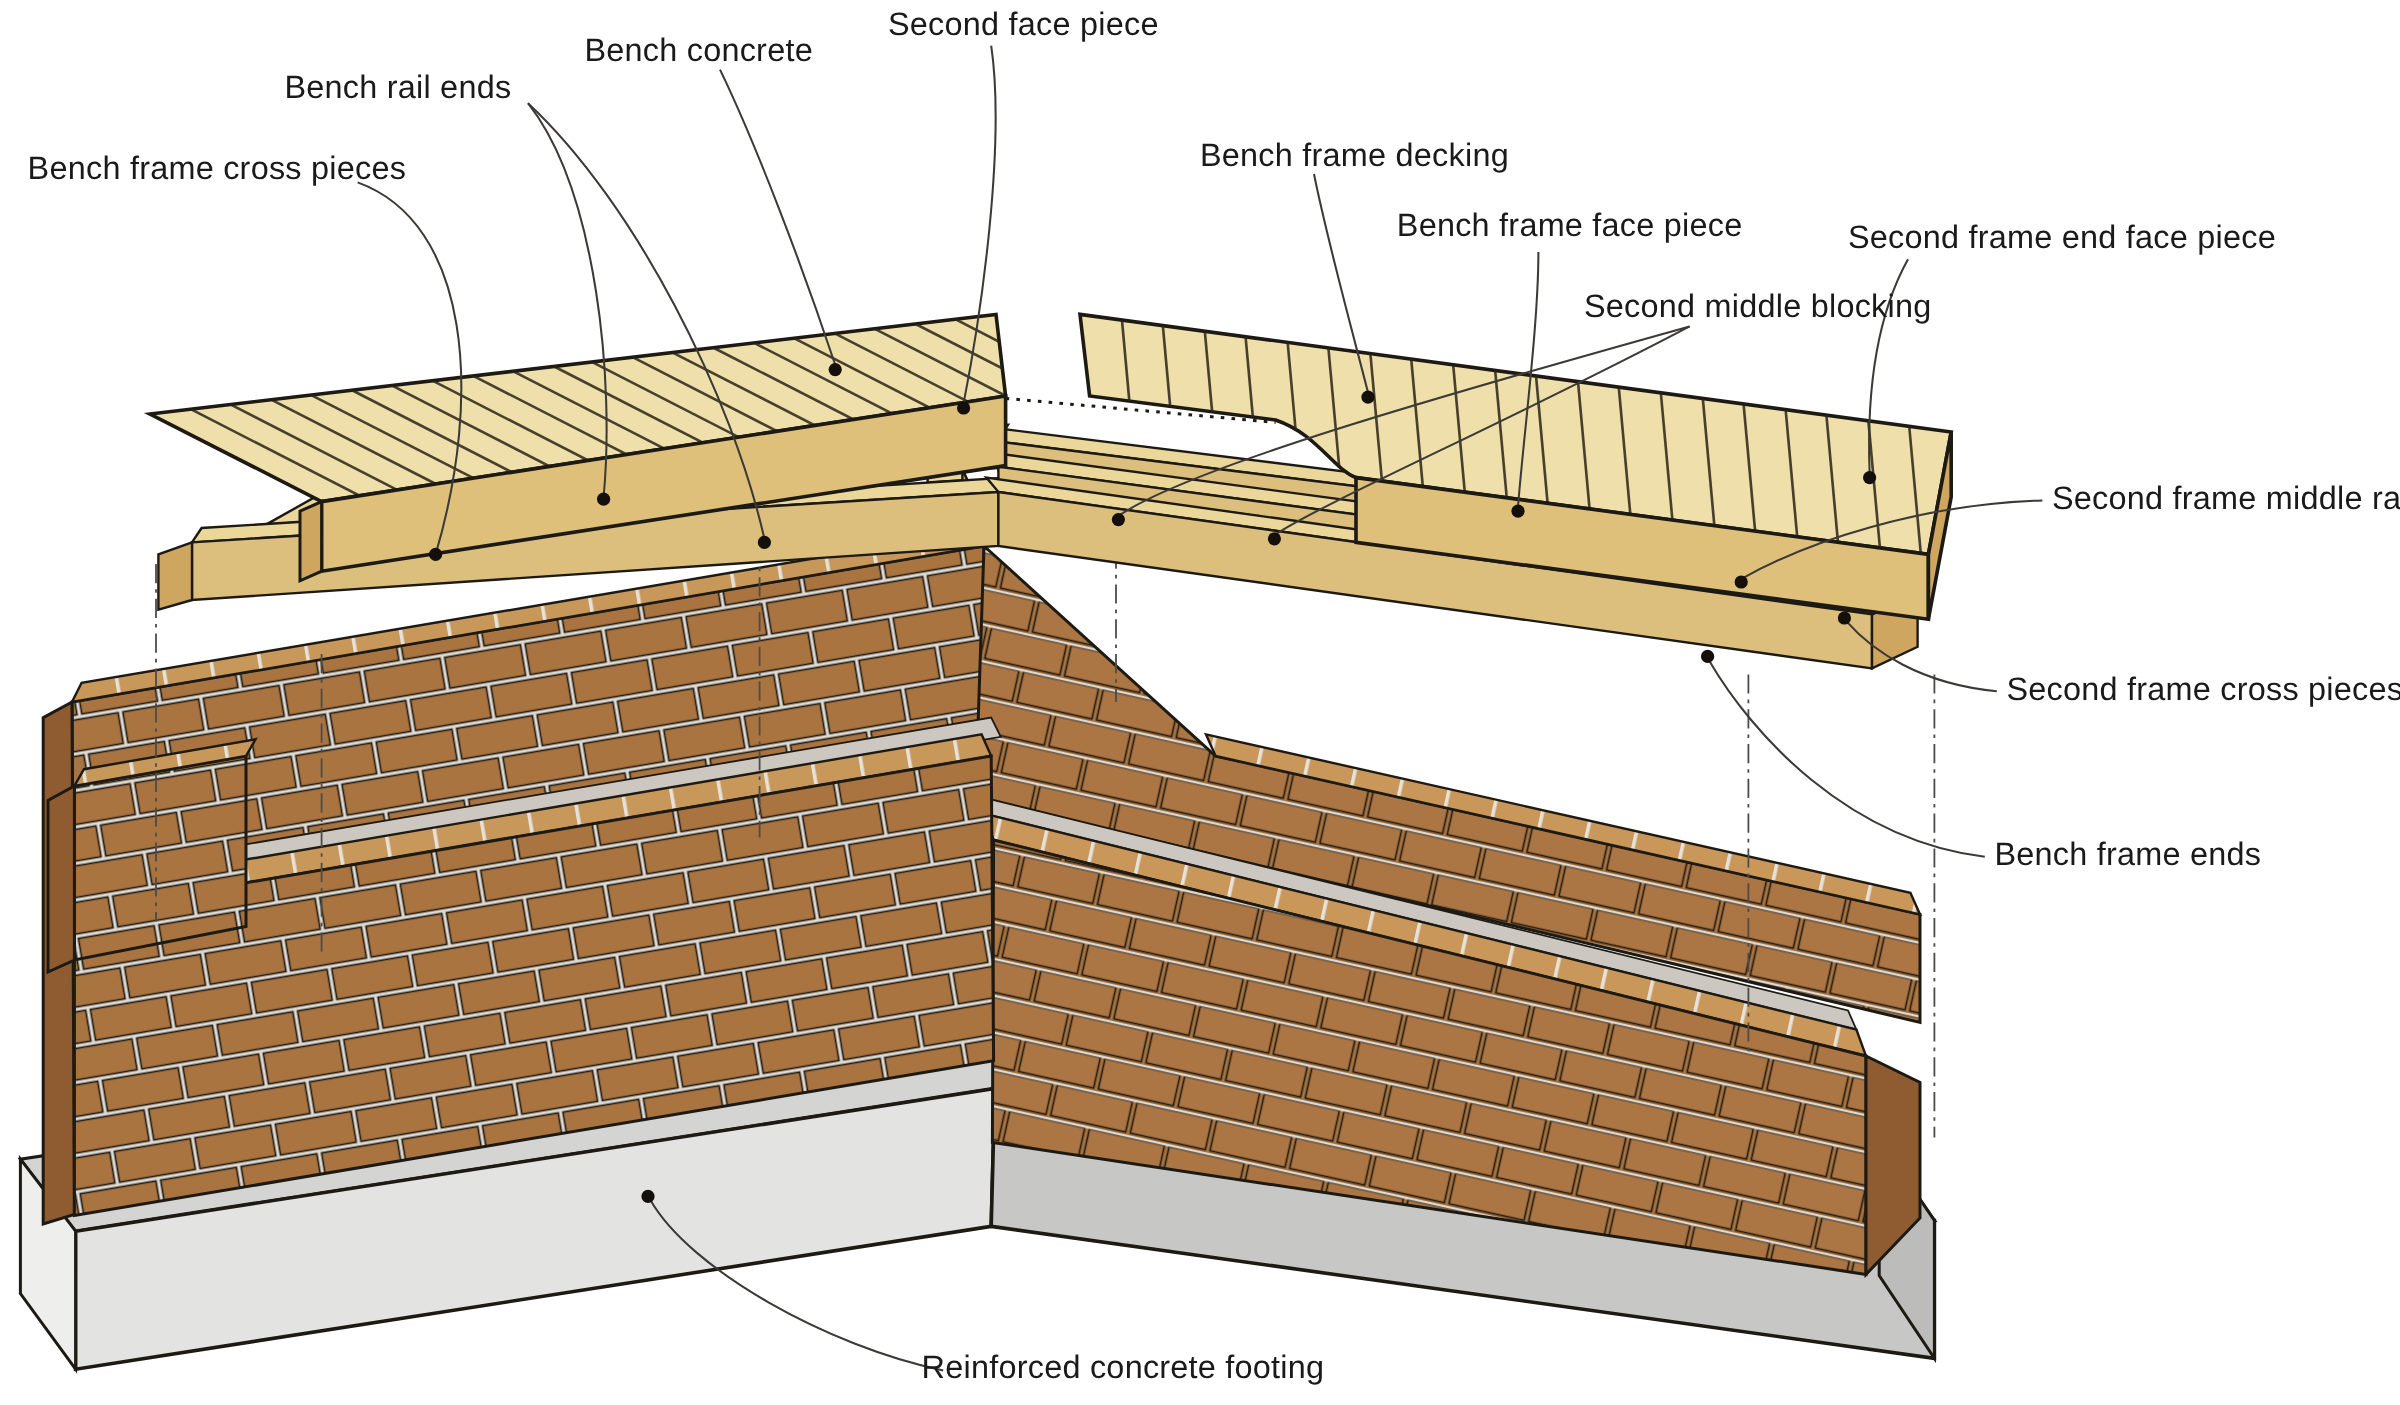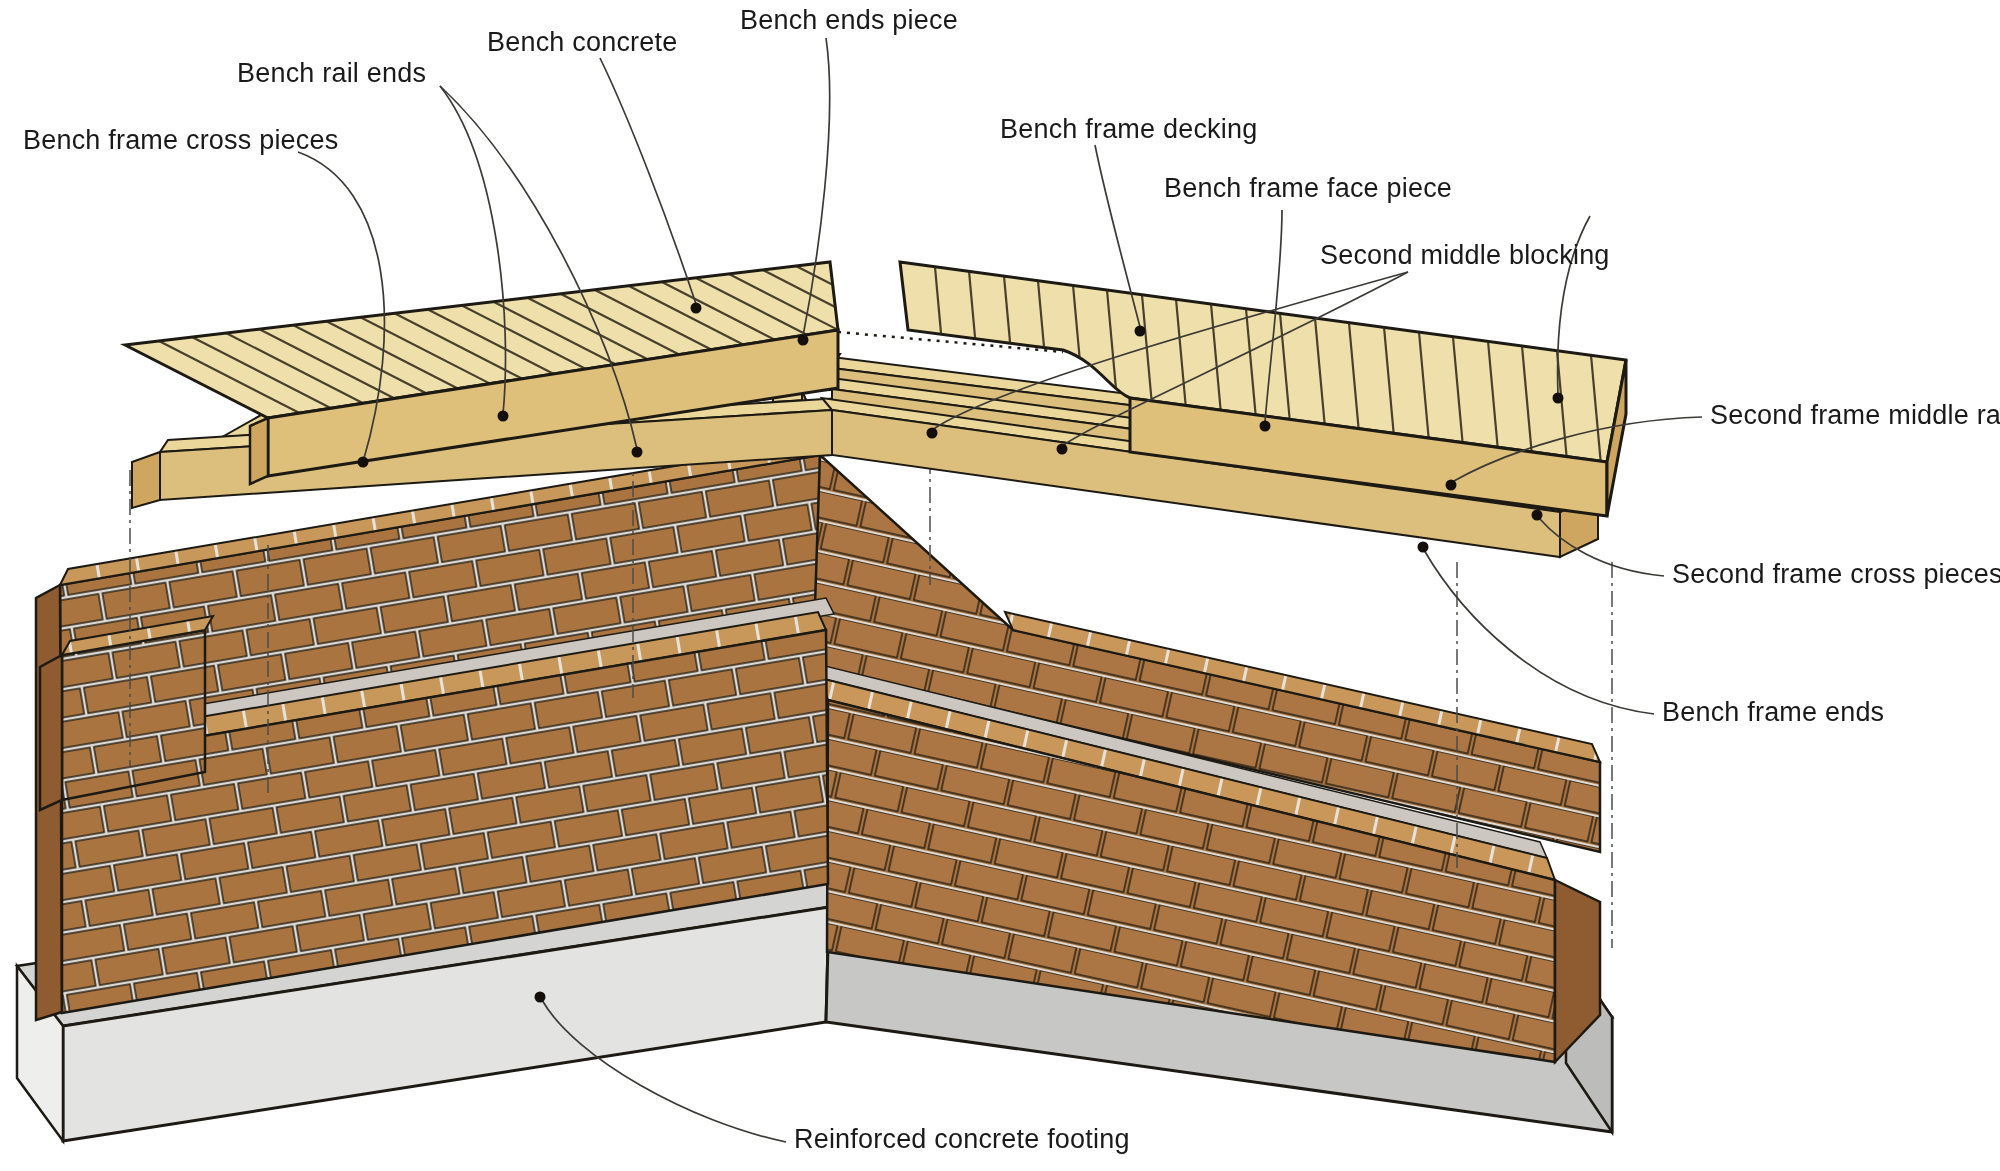--- a/index.html
+++ b/index.html
@@ -241,24 +241,25 @@
         <circle cx="1558" cy="398" r="5.5"></circle>
     <circle cx="932" cy="433" r="5.5"></circle>
         <circle cx="1062" cy="449" r="5.5"></circle>
     <circle cx="1451" cy="485" r="5.5"></circle>
         <circle cx="1537" cy="515" r="5.5"></circle>
     <circle cx="1423" cy="547" r="5.5"></circle>
         <circle cx="540" cy="997" r="5.5"></circle>
   </g>
 </svg>
 
-<div class="diagram-label" style="left:740px;top:6px">Bench ends piece</div>
+<div class="diagram-label" style="left:740px;top:6px">Second face piece</div>
 <div class="diagram-label" style="left:487px;top:28px">Bench concrete</div>
 <div class="diagram-label" style="left:237px;top:59px">Bench rail ends</div>
 <div class="diagram-label" style="left:23px;top:126px">Bench frame cross pieces</div>
 <div class="diagram-label" style="left:1000px;top:115px">Bench frame decking</div>
 <div class="diagram-label" style="left:1164px;top:174px">Bench frame face piece</div>
+<div class="diagram-label" style="left:1540px;top:184px">Second frame end face piece</div>
 <div class="diagram-label" style="left:1320px;top:241px">Second middle blocking</div>
 <div class="diagram-label" style="left:1710px;top:401px">Second frame middle rail</div>
 <div class="diagram-label" style="left:1672px;top:560px">Second frame cross pieces</div>
 <div class="diagram-label" style="left:1662px;top:698px">Bench frame ends</div>
-<div class="diagram-label" style="left:794px;top:1125px">Reinforced concrete footing</div>
+<div class="diagram-label" style="left:768px;top:1125px">Reinforced concrete footing</div>
 </div>
 
 </body></html>

